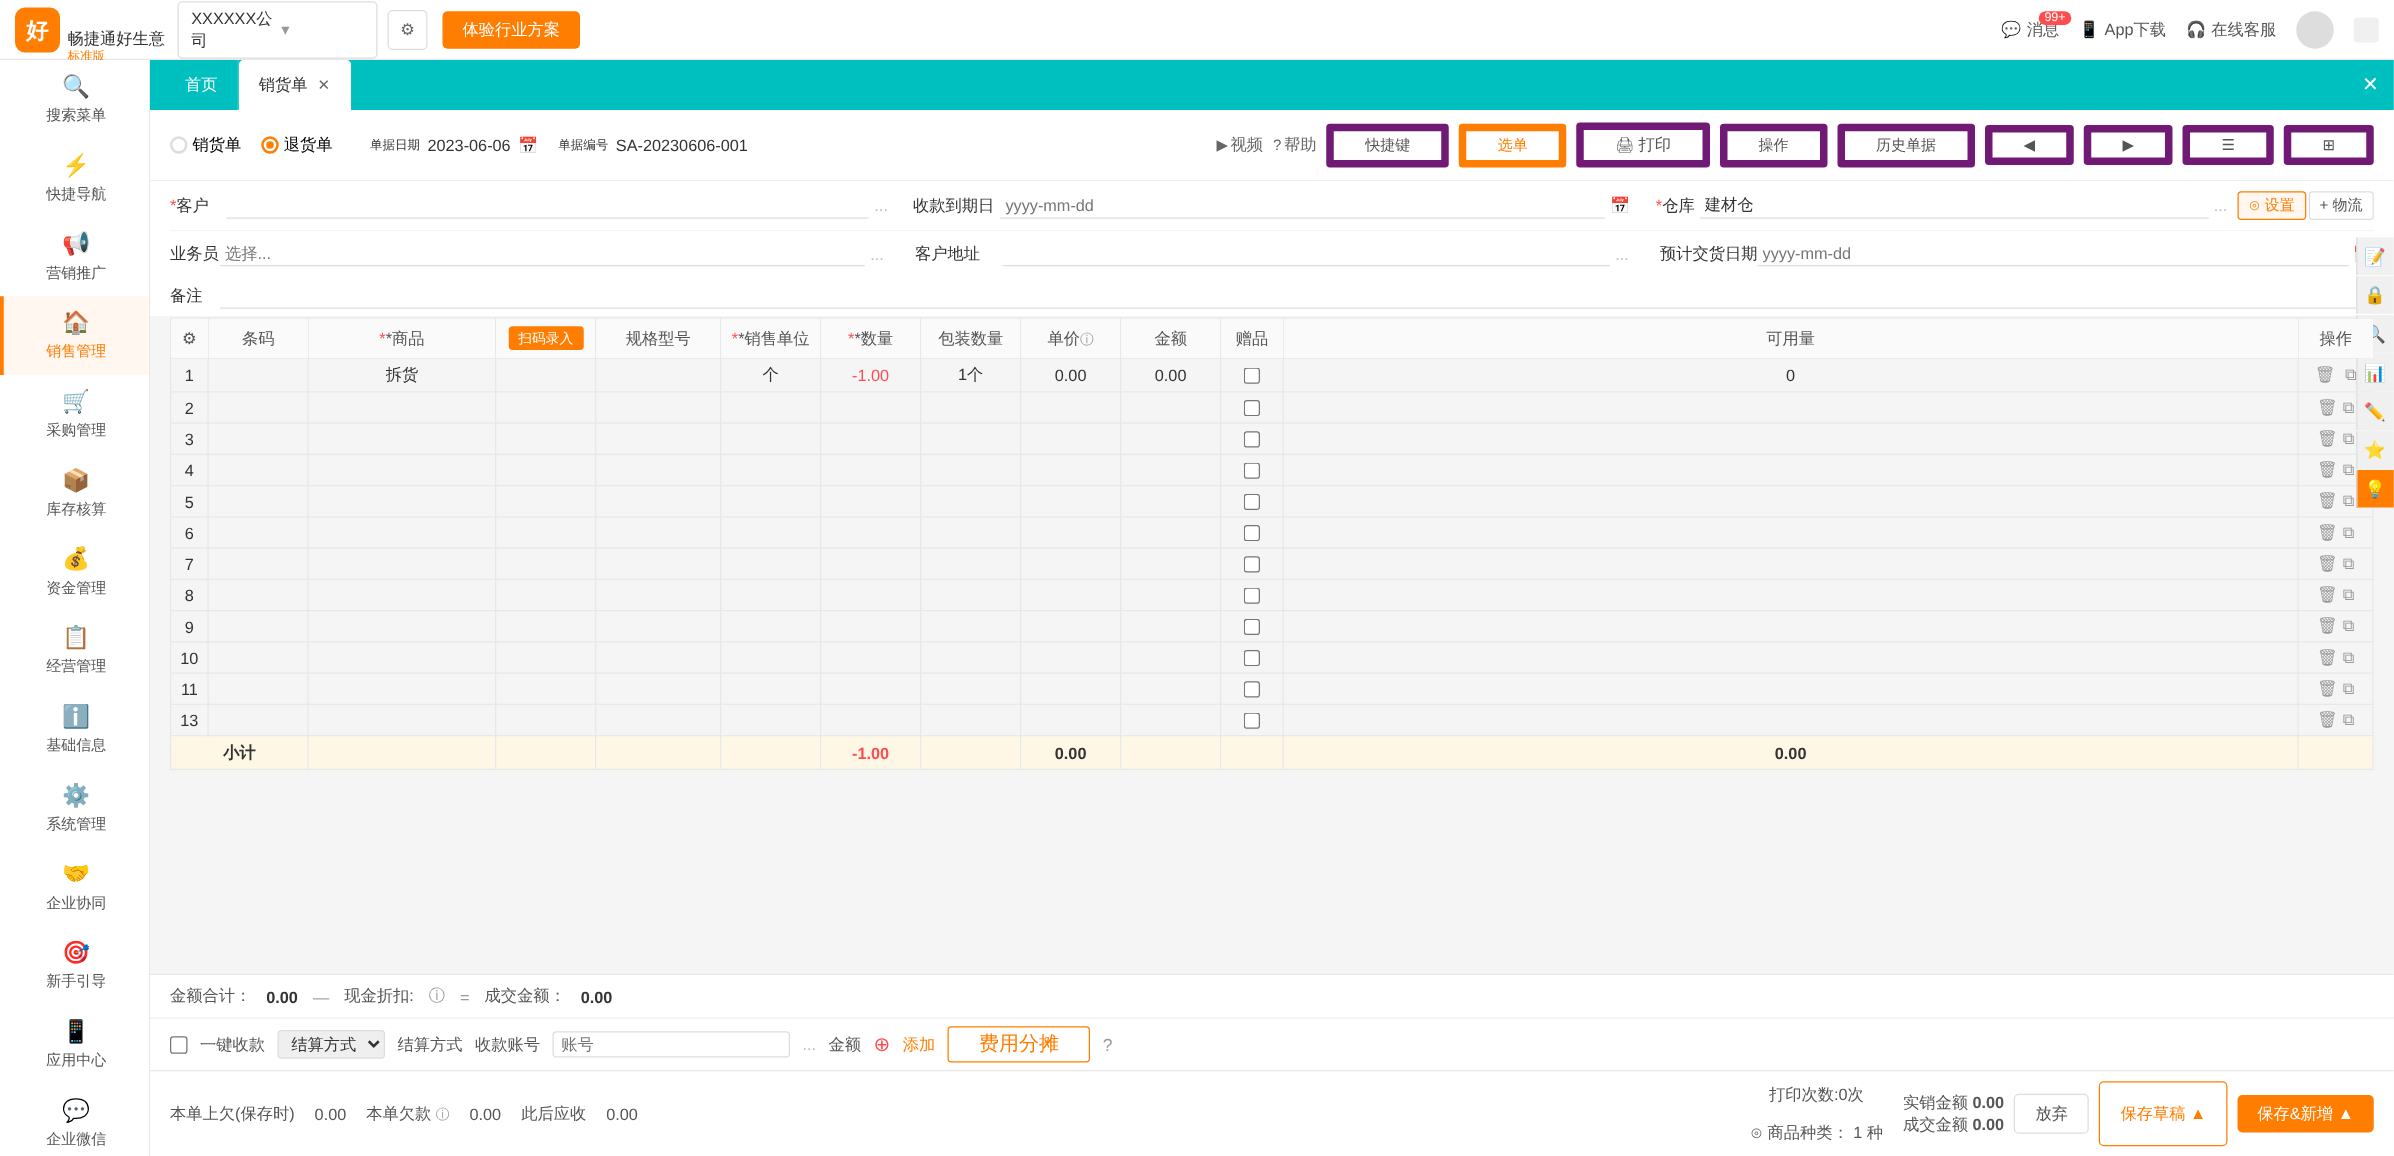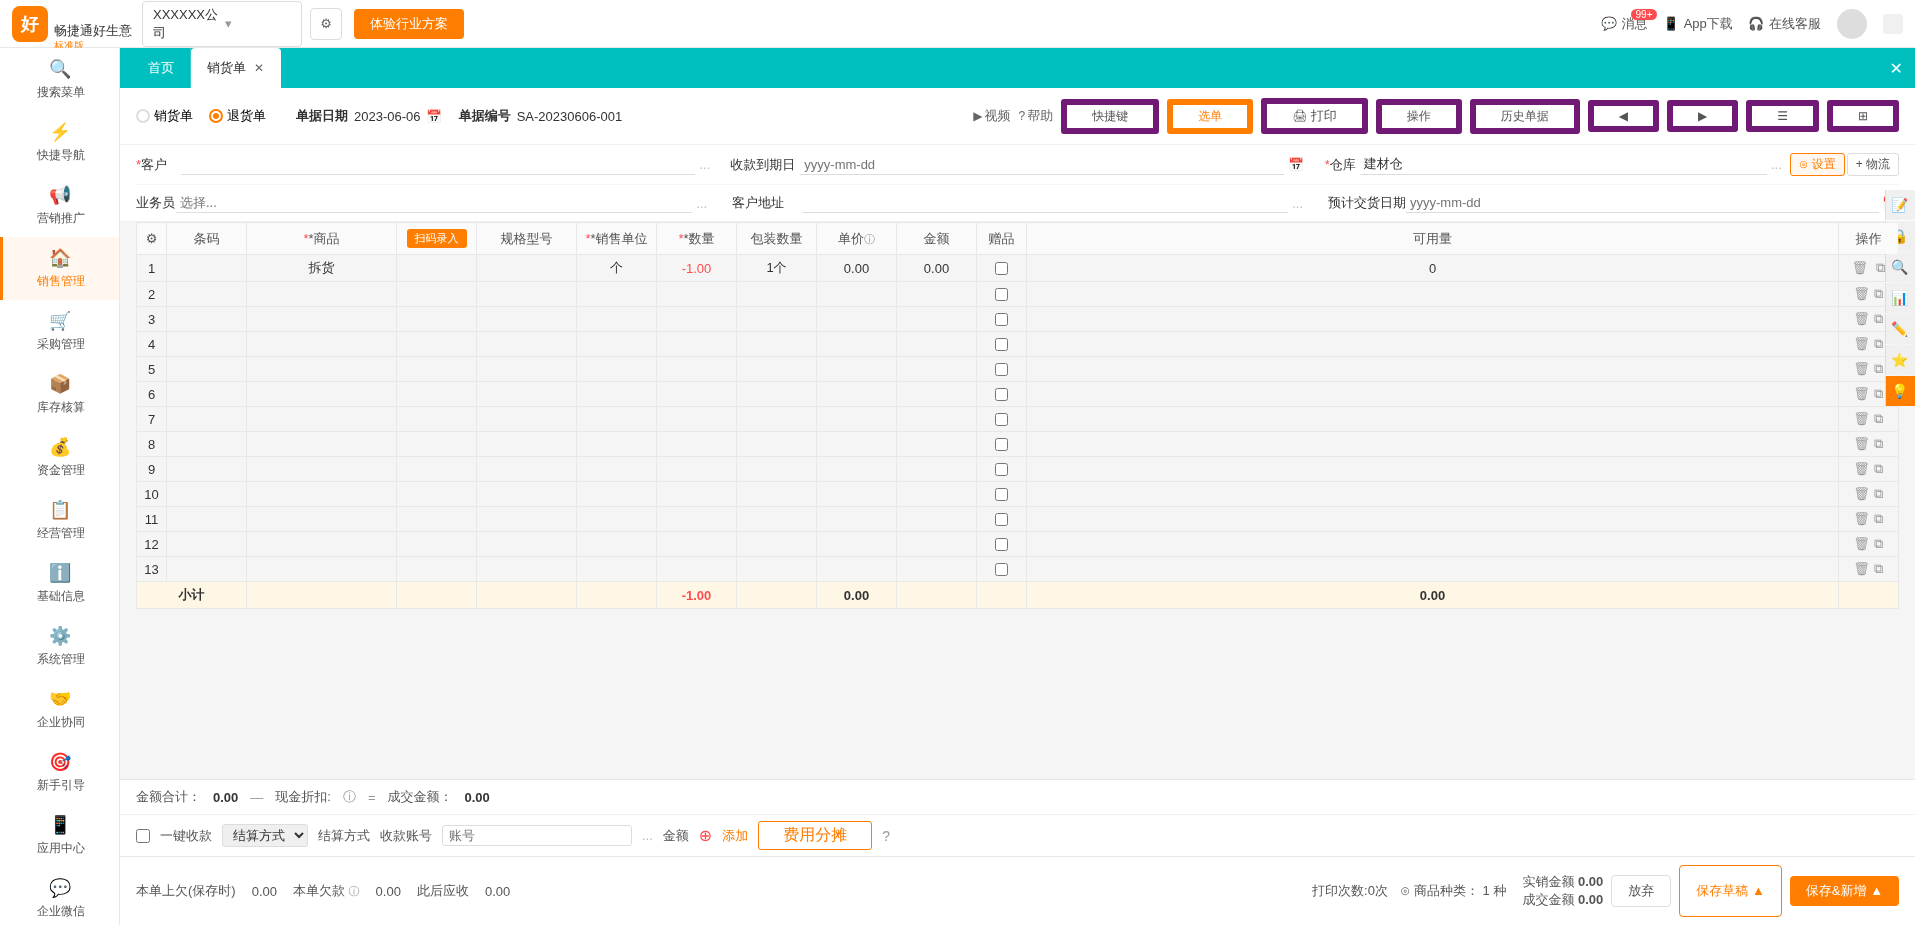--- a/index.html
+++ b/index.html
@@ -66,21 +66,21 @@
       display: flex; align-items: center; padding: 10px 16px;
       border-bottom: 1px solid #f0f0f0; background: #fff;
     }
     .radio-group { display: flex; align-items: center; gap: 16px; }
     .radio-item { display: flex; align-items: center; gap: 4px; cursor: pointer; }
     .radio-circle { width: 14px; height: 14px; border: 2px solid #ddd; border-radius: 50%; display: flex; align-items: center; justify-content: center; }
     .radio-circle.checked { border-color: #ff7d00; }
     .radio-circle.checked::after { content: ''; width: 6px; height: 6px; background: #ff7d00; border-radius: 50%; }
     .form-top-center { margin-left: 30px; display: flex; align-items: center; gap: 16px; }
     .field-group { display: flex; align-items: center; gap: 6px; }
-    .field-label { color: #333; font-size: 13px; font-weight: bold; }
+    .field-label { color: #333; font-size: 10px; }
     .field-value { color: #333; font-size: 13px; }
     .cal-icon { color: #999; cursor: pointer; }
     .form-top-right { margin-left: auto; display: flex; align-items: center; gap: 8px; }
     .action-link { color: #666; font-size: 12px; cursor: pointer; display: flex; align-items: center; gap: 2px; }
     .action-btn { padding: 3px 25px; border: 6px solid #701a75; border-radius: 3px; cursor: pointer; font-size: 12px; color: #555; background: #fff; }
     .action-btn.orange { color: #ff7d00; border-color: #ff7d00; }
 
     
     .table-wrapper { flex: 1; overflow: auto; margin: 0 16px; }
     table { width: 100%; border-collapse: collapse; font-size: 12px; }
@@ -118,21 +118,21 @@
     .pay-label { color: #555; }
     .pay-select { border: 1px solid #ddd; border-radius: 3px; padding: 2px 6px; color: #333; }
     .expense-btn { border: 1px solid #ff7d00; color: #ff7d00; background: #fff; border-radius: 3px; padding: 3px 24px; cursor: pointer; font-size: 16px; }
 
     
     .footer-bar {
       background: #fff; border-top: 1px solid #e8e8e8;
       padding: 8px 16px; display: flex; align-items: center;
     }
     .footer-left { display: flex; align-items: center; gap: 16px; color: #555; font-size: 12px; }
-    .footer-mid { margin-left: auto; display: flex; align-items: center; gap: 12px; color: #555; font-size: 12px; }
+    .footer-mid { margin-left: auto; display: flex; align-items: center; gap: 12px; color: #555; font-size: 12px; flex-direction: column; }
     .footer-right { display: flex; align-items: center; gap: 8px; margin-left: 16px; }
     .footer-right-summary { display: flex; flex-direction: column; align-items: flex-end; font-size: 12px; color: #555; }
     .abandon-btn { border: 1px solid #ddd; background: #fff; border-radius: 4px; padding: 6px 16px; cursor: pointer; color: #555; font-size: 13px; }
     .save-draft-btn { border: 1px solid #ff7d00; background: #fff; color: #ff7d00; border-radius: 4px; padding: 16px 16px; cursor: pointer; font-size: 13px; }
     .save-new-btn { background: #ff7d00; color: #fff; border: none; border-radius: 4px; padding: 6px 16px; cursor: pointer; font-size: 13px; }
 
     
     .float-toolbar {
       position: absolute; right: 0; top: 190px;
       display: flex; flex-direction: column; gap: 1px;
@@ -328,20 +328,24 @@
       <div style="flex:1; display:flex; align-items:center; margin-left:20px;">
         <span style="color:#333; min-width:70px;">客户地址</span>
         <input type="text" style="flex: 1 1 0%; border-top: none; border-right: none; border-left: none; border-image: initial; border-bottom: 1px solid rgb(221, 221, 221); padding: 2px 4px; outline: none;">
         <span style="color:#bbb; cursor:pointer; margin-left:4px;">...</span>
       </div>
       <div style="flex:1; display:flex; align-items:center; margin-left:20px;">
         <span style="color:#333; min-width:70px;">预计交货日期</span>
         <input type="text" style="flex: 1 1 0%; border-top: none; border-right: none; border-left: none; border-image: initial; border-bottom: 1px solid rgb(221, 221, 221); padding: 2px 4px; outline: none; color: rgb(187, 187, 187);" placeholder="yyyy-mm-dd">
         <span style="color:#bbb; cursor:pointer; margin-left:4px;">📅</span>
       </div>
+    </div>
+    <div style="display:flex; align-items:center; padding:6px 0;">
+      <span style="color:#333; min-width:40px;">备注</span>
+      <input type="text" style="flex: 1 1 0%; border-top: none; border-right: none; border-left: none; border-image: initial; border-bottom: 1px solid rgb(221, 221, 221); padding: 2px 4px; outline: none;">
     </div>
   </div>
 
   <div class="table-wrapper">
     <table>
       <thead>
         <tr>
           <th style="width:30px;"><span>⚙</span></th>
           <th style="width:80px;">条码</th>
           <th style="width:150px;">
@@ -574,39 +578,20 @@
             <td></td>
             <td>
               <div class="checkbox-cell">
                 <input type="checkbox" style="">
               </div>
             </td>
             <td></td>
             <td><span style="cursor:pointer;color:#999;margin-right:4px;">🗑</span><span style="cursor:pointer;color:#999;">⧉</span></td>
           </tr>
         <tr>
-            <td>12</td>
-            <td></td>
-            <td></td>
-            <td></td>
-            <td></td>
-            <td></td>
-            <td></td>
-            <td></td>
-            <td></td>
-            <td></td>
-            <td>
-              <div class="checkbox-cell">
-                <input type="checkbox" style="">
-              </div>
-            </td>
-            <td></td>
-            <td><span style="cursor:pointer;color:#999;margin-right:4px;">🗑</span><span style="cursor:pointer;color:#999;">⧉</span></td>
-          </tr>
-        <tr>
             <td>13</td>
             <td></td>
             <td></td>
             <td></td>
             <td></td>
             <td></td>
             <td></td>
             <td></td>
             <td></td>
             <td></td>

